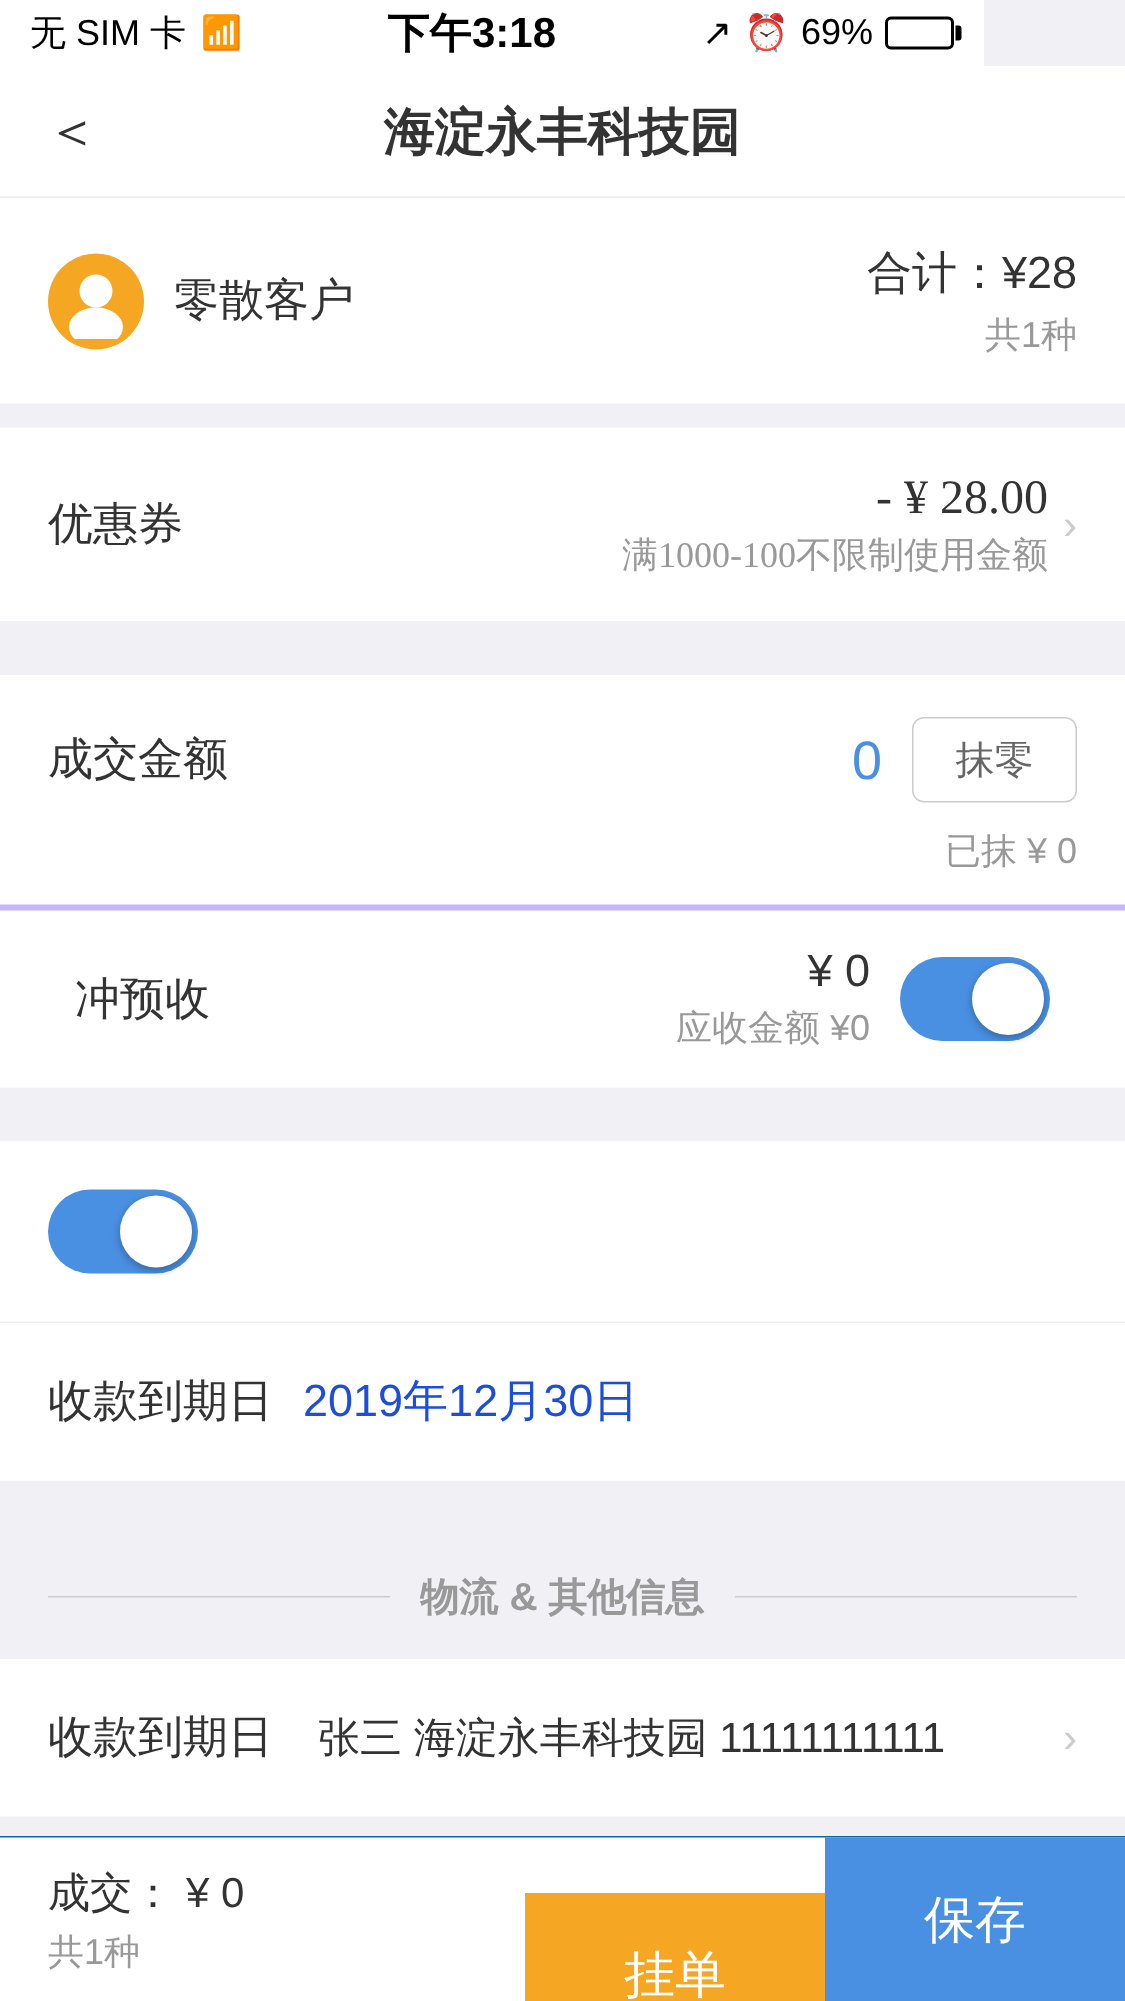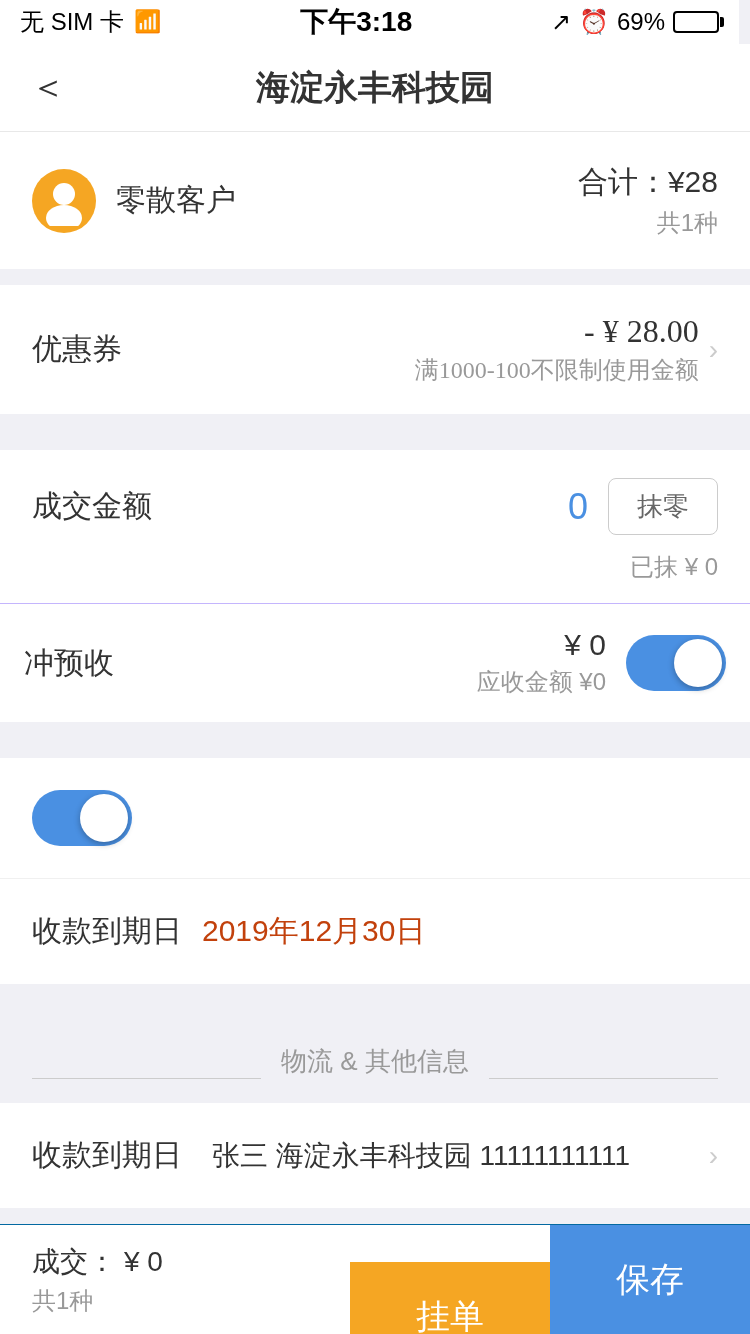--- a/index.html
+++ b/index.html
@@ -9,21 +9,21 @@
       min-height: 1334px;
       font-family: -apple-system, "PingFang SC", "Helvetica Neue", sans-serif;
       background: #f0f0f5;
       font-size: 28px;
       color: #333;
       position: relative;
     }
 
     
     .status-bar {
-      width: 739px;
+      width: 656px;
       height: 44px;
       background: #fff;
       display: flex;
       align-items: center;
       justify-content: space-between;
       padding: 0 20px;
       font-size: 24px;
       color: #000;
     }
     .status-left { display: flex; align-items: center; gap: 10px; }
@@ -204,23 +204,23 @@
       padding: 0 32px 20px;
       text-align: right;
       background: #fff;
     }
 
     
     .prepay-row {
       display: flex;
       align-items: center;
       justify-content: space-between;
-      padding: 24px 24px;
-      background: #fff;
-      border-top: 1px solid #c4b5fd;
+      padding: 24px 50px;
+      background: #fff;
+      border-top: 4px solid #c4b5fd;
     }
     .prepay-label {
       font-size: 30px;
       color: #333;
     }
     .prepay-right {
       display: flex;
       align-items: center;
       gap: 20px;
     }
@@ -287,34 +287,35 @@
       border-top: 1px solid #f0f0f0;
       gap: 20px;
     }
     .due-date-label {
       font-size: 30px;
       color: #333;
       flex-shrink: 0;
     }
     .due-date-value {
       font-size: 30px;
-      color: #c2410c;
+      color: #1d4ed8;
     }
 
     
     .logistics-section {
       background: #f0f0f5;
       padding: 24px 32px;
       text-align: center;
       position: relative;
     }
     .logistics-divider {
       display: flex;
-      align-items: flex-end;
+      align-items: center;
       gap: 20px;
+      font-weight: bold;
     }
     .divider-line {
       flex: 1;
       height: 1px;
       background: #ccc;
     }
     .logistics-label {
       font-size: 26px;
       color: #999;
     }

